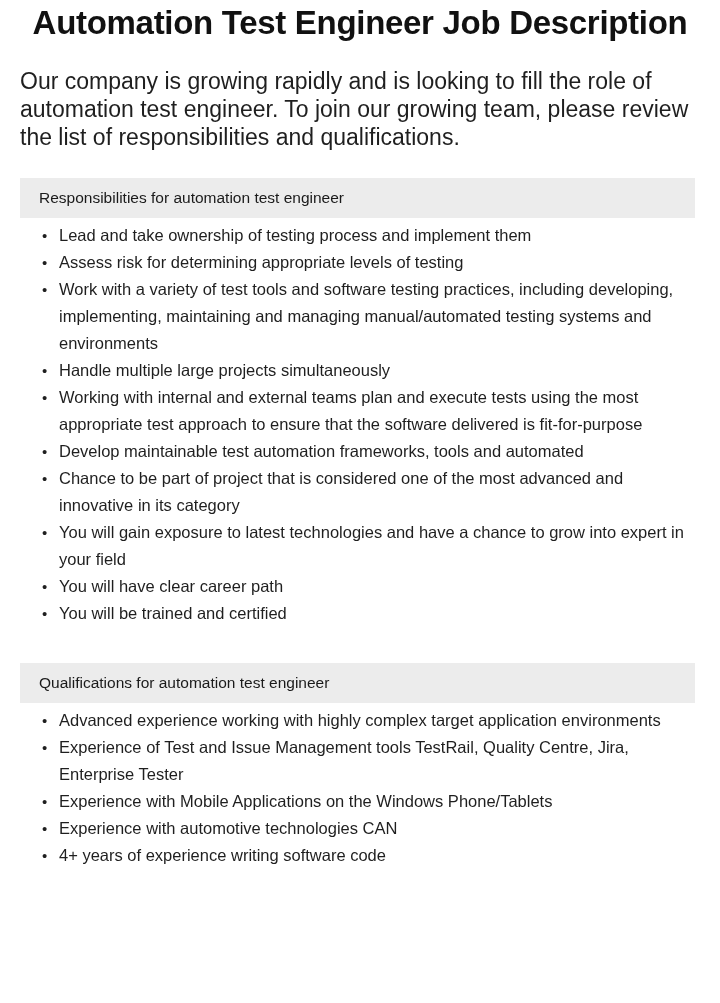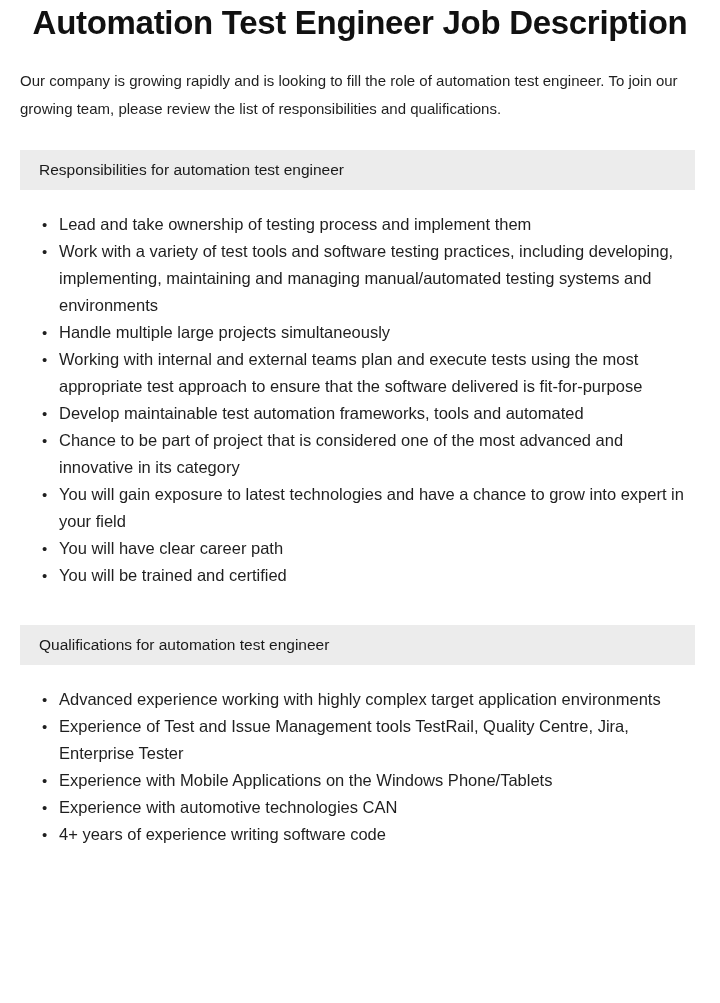--- a/index.html
+++ b/index.html
@@ -25,21 +25,21 @@
     font-size: 33px;
     font-weight: bold;
     line-height: 40px;
     text-align: center;
     color: #111111;
     letter-spacing: -0.3px;
     margin: 0;
     padding: 3px 16px 0 16px;
   }
   .intro {
-    font-size: 15px;
+    font-size: 23px;
     line-height: 28px;
     color: #1f1f1f;
     margin: 0;
     padding: 24px 28px 0 20px;
   }
   .section {
     margin-top: 27px;
   }
   .section.qualifications {
     margin-top: 36px;
@@ -50,21 +50,21 @@
     padding: 11px 0 12px 19px;
     font-size: 15.5px;
     font-weight: normal;
     line-height: 17px;
     color: #1a1a1a;
     box-sizing: border-box;
   }
   ul.section-list {
     list-style: none;
     margin: 0;
-    padding: 21px 20px 0 42px;
+    padding: 4px 20px 0 42px;
   }
   ul.section-list li {
     position: relative;
     font-size: 16.5px;
     line-height: 27px;
     color: #1f1f1f;
     padding-left: 17px;
     margin: 0 0 0 0;
   }
   ul.section-list li::before {
@@ -83,20 +83,21 @@
 <div class="page">
 
   <h1 class="doc-title">Automation Test Engineer Job Description</h1>
 
   <p class="intro">Our company is growing rapidly and is looking to fill the role of automation test engineer. To join our growing team, please review the list of responsibilities and qualifications.</p>
 
   <div class="section responsibilities">
     <div class="section-header">Responsibilities for automation test engineer</div>
     <ul class="section-list">
       <li>Lead and take ownership of testing process and implement them</li>
+      <li>Assess risk for determining appropriate levels of testing</li>
       <li>Work with a variety of test tools and software testing practices, including developing, implementing, maintaining and managing manual/automated testing systems and environments</li>
       <li>Handle multiple large projects simultaneously</li>
       <li>Working with internal and external teams plan and execute tests using the most appropriate test approach to ensure that the software delivered is fit-for-purpose</li>
       <li>Develop maintainable test automation frameworks, tools and automated</li>
       <li>Chance to be part of project that is considered one of the most advanced and innovative in its category</li>
       <li>You will gain exposure to latest technologies and have a chance to grow into expert in your field</li>
       <li>You will have clear career path</li>
       <li>You will be trained and certified</li>
     </ul>
   </div>

